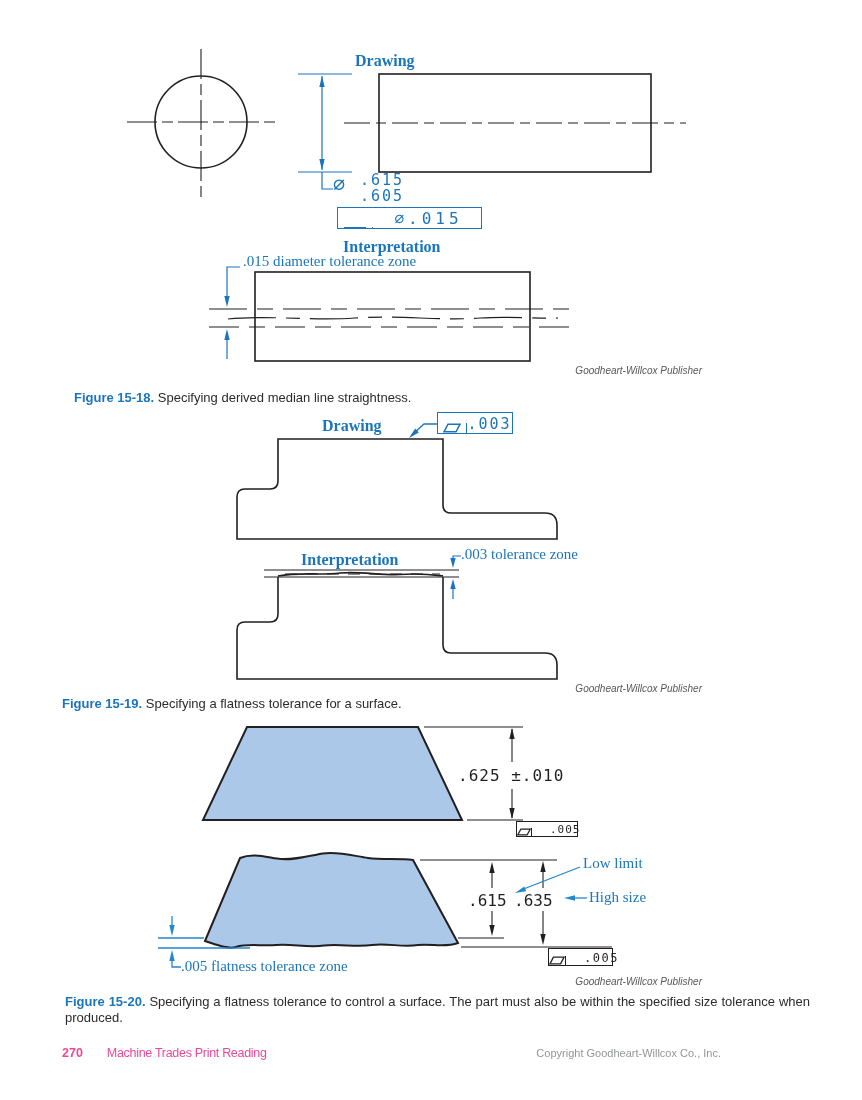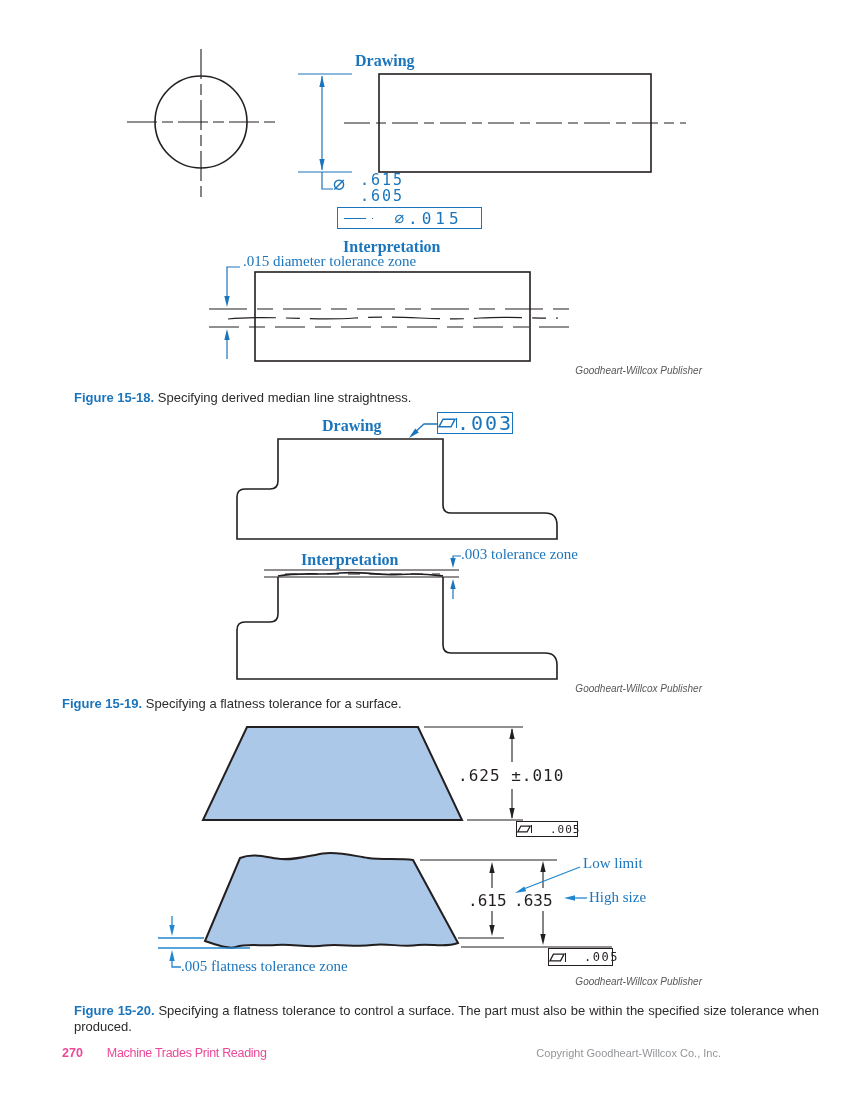--- a/index.html
+++ b/index.html
@@ -6,21 +6,21 @@
   .page{position:relative;width:828px;height:1100px;background:#ffffff;overflow:hidden;
         font-family:"Liberation Sans",sans-serif;}
   .abs{position:absolute;}
   
   .lbl{color:#1b75bc;font-family:"Liberation Serif",serif;font-size:15px;white-space:nowrap;}
   .lbl.bold{font-weight:bold;font-size:16px;}
   
   .dim{font-family:"DejaVu Sans Mono",monospace;color:#1b75bc;white-space:nowrap;font-weight:400;}
   .dim.black{color:#231f20;}
   
-  .fcf{position:absolute;display:flex;align-items:center;background:#fff;box-sizing:border-box;}
+  .fcf{position:absolute;display:flex;align-items:flex-end;background:#fff;box-sizing:border-box;}
   .fcf.blue{border:1.6px solid #1b75bc;color:#1b75bc;}
   .fcf.blk{border:1.3px solid #231f20;color:#231f20;gap:18px;}
   .fcf .cell{display:flex;align-items:center;justify-content:center;box-sizing:border-box;}
   .fcf.blue .cell.sym{border-right:1.6px solid #1b75bc;}
   .fcf.blk .cell.sym{border-right:1.3px solid #231f20;}
   .fcf .cell.val{font-family:"DejaVu Sans Mono",monospace;}
   .straight-bar{display:inline-block;width:22px;height:0;border-top:1.8px solid #1b75bc;}
   
   .caption{position:absolute;left:62px;font-size:13px;line-height:15.5px;color:#2d2a2b;}
   .caption .fignum{color:#1b75bc;font-weight:bold;}
@@ -153,21 +153,21 @@
   </p>
 
   <div class="abs lbl bold" style="left:322px;top:417px">Drawing</div>
 
   <div class="fcf blue" style="left:437px;top:412px;width:76px;height:22px">
     <div class="cell sym" style="width:29px">
       <svg width="18" height="10" viewBox="0 0 18 10">
         <path d="M5,1.2 L17,1.2 L13,8.8 L1,8.8 Z" fill="none" stroke="#1b75bc" stroke-width="1.5"></path>
       </svg>
     </div>
-    <div class="cell val" style="flex:1;font-size:20px;letter-spacing:2px">.003</div>
+    <div class="cell val" style="flex:1;font-size:15px;letter-spacing:2px">.003</div>
   </div>
 
   <div class="abs lbl bold" style="left:301px;top:551px">Interpretation</div>
   <div class="abs lbl" style="left:461px;top:546px">.003 tolerance zone</div>
   <div class="credit" style="top:683px">Goodheart-Willcox Publisher</div>
   <p class="caption" style="top:696px;width:700px;margin:0">
     <span class="fignum">Figure 15-19.</span>
     <span>Specifying a flatness tolerance for a surface.</span>
   </p>
 
@@ -191,21 +191,21 @@
   <div class="fcf blk" style="left:548px;top:948px;width:65px;height:18px">
     <div class="cell sym" style="width:28px">
       <svg width="16" height="9" viewBox="0 0 18 10">
         <path d="M5,1.2 L17,1.2 L13,8.8 L1,8.8 Z" fill="none" stroke="#231f20" stroke-width="1.5"></path>
       </svg>
     </div>
     <div class="cell val" style="flex:1;font-size:12px;letter-spacing:1.5px">.005</div>
   </div>
 
   <div class="credit" style="top:976px">Goodheart-Willcox Publisher</div>
-  <p class="caption" style="top:991px;width:745px;margin:12px;text-align:justify">
+  <p class="caption" style="top:991px;width:745px;margin:3px;text-align:justify">
     <span class="fignum">Figure 15-20.</span>
     <span>Specifying a flatness tolerance to control a surface. The part must also be within the specified size tolerance when produced.</span>
   </p>
 
   <div class="footer-left">
     <span class="pgnum">270</span>
     <span class="book">Machine Trades Print Reading</span>
   </div>
   <div class="footer-right">Copyright Goodheart-Willcox Co., Inc.</div>
 

